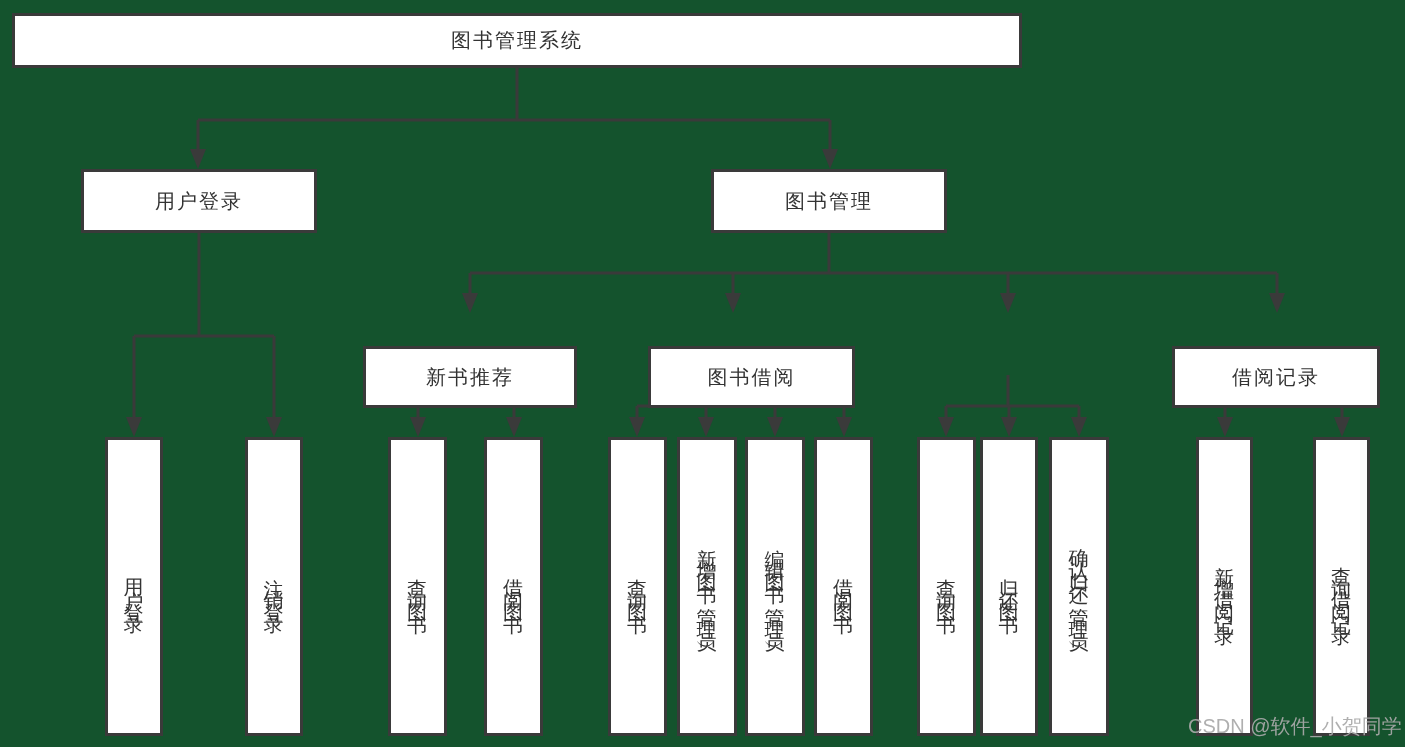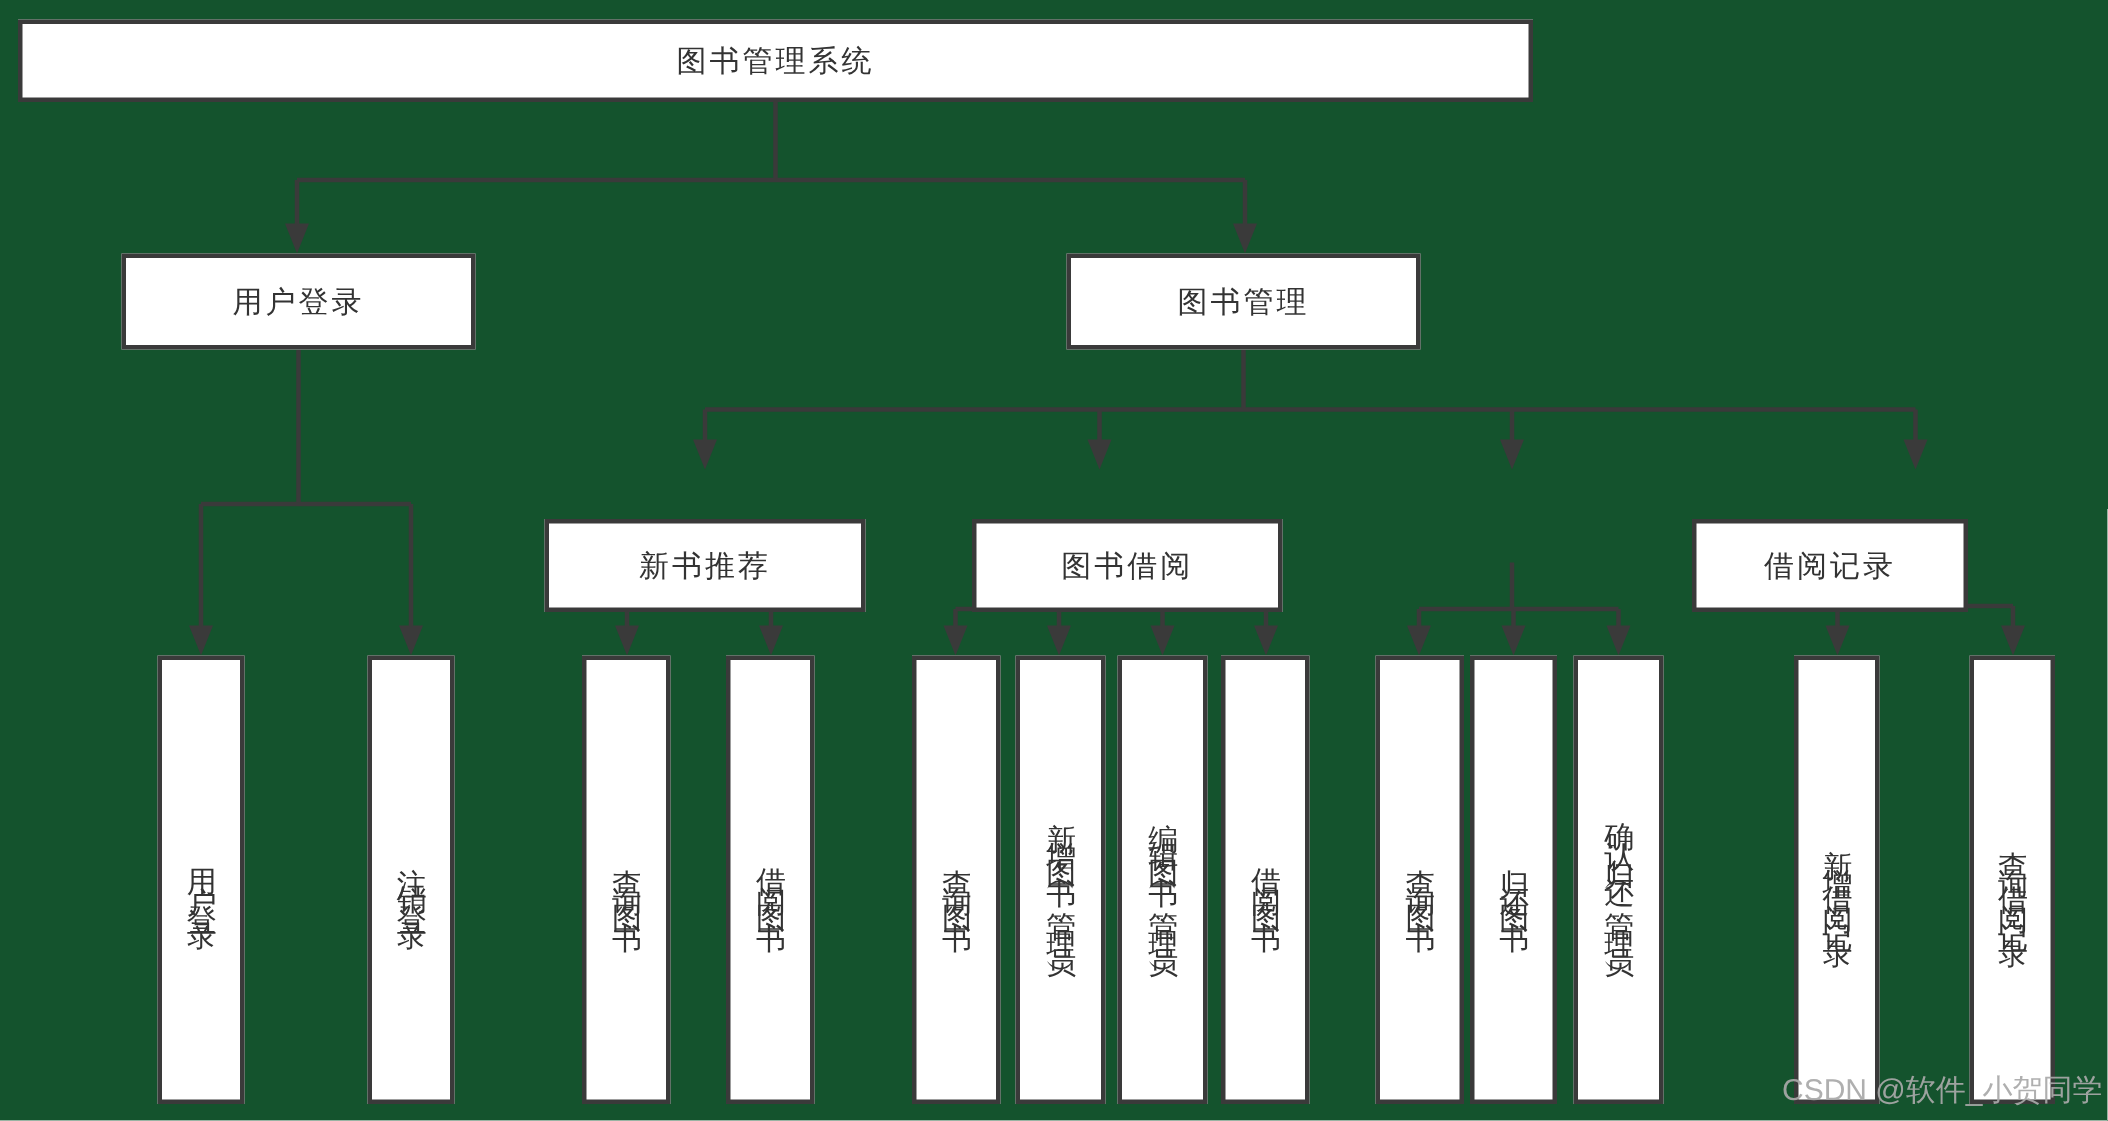--- a/index.html
+++ b/index.html
@@ -126,21 +126,21 @@
   <div class="node lvl2" style="left:711px;width:236px;">
     <span class="h-label">图书管理</span>
   </div>
 
   <div class="node lvl3" style="left:363px;width:214px;">
     <span class="h-label">新书推荐</span>
   </div>
   <div class="node lvl3" style="left:648px;width:207px;">
     <span class="h-label">图书借阅</span>
   </div>
-  <div class="node lvl3" style="left:1128px;width:184px;text-align:center;">
+  <div class="node lvl3" style="left:1172px;width:208px;text-align:center;">
     <span class="h-label">借阅记录</span>
   </div>
 
   <div class="node leaf" style="left:105px;width:58px;">
     <span class="v-label">用户登录</span>
   </div>
   <div class="node leaf" style="left:245px;width:58px;">
     <span class="v-label">注销登录</span>
   </div>
 

